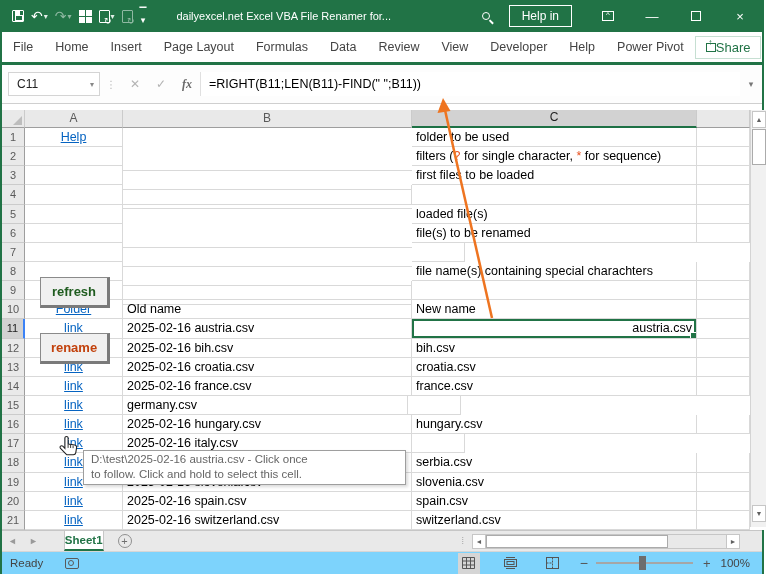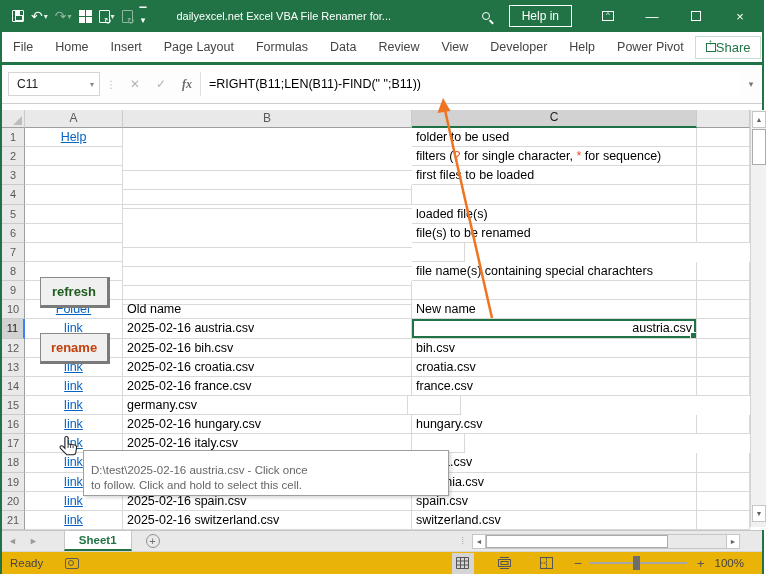--- a/index.html
+++ b/index.html
@@ -78,49 +78,49 @@
   
   .vscroll { position:absolute; right:0; top:0; width:16px; height:417px; background:#f1f1f1; border-left:1px solid #d4d4d4; }
   .vs-btn { width:14px; height:17px; margin:1px; background:#fff; border:1px solid #c6c6c6; color:#606060; font-size:7px; text-align:center; line-height:16px; }
   .vs-thumb { width:14px; height:36px; margin:1px; background:#fff; border:1px solid #ababab; }
   .vs-down { position:absolute; bottom:4px; left:0; }
 
   
   .xlbtn { position:absolute; width:70px; height:31px; background:#f0f0f0; border:1px solid #8a8a8a; border-right:3px solid #7a7a7a; border-bottom:3px solid #7a7a7a; font-weight:bold; font-size:13px; display:flex; align-items:center; justify-content:center; }
   .xlbtn.refresh { left:38px; top:167px; color:#1f5c1f; }
   .xlbtn.rename { left:38px; top:223px; color:#c2410c; }
-  .tooltip { position:absolute; left:81px; top:340px; width:366px; background:#fff; border:1px solid #9e9e9e; box-shadow:2px 2px 3px rgba(0,0,0,.15); padding:12px 7px 3px; font-size:11.5px; color:#666; line-height:14.5px; z-index:30; }
+  .tooltip { position:absolute; left:81px; top:340px; width:323px; background:#fff; border:1px solid #9e9e9e; box-shadow:2px 2px 3px rgba(0,0,0,.15); padding:1px 7px 3px; font-size:11.5px; color:#666; line-height:14.5px; z-index:30; }
   .cursor { position:absolute; left:56px; top:325px; z-index:40; }
   .arrowsvg { position:absolute; left:0; top:0; z-index:25; pointer-events:none; }
 
   
   .tabbar { height:21px; background:#e9e9e9; border-top:1px solid #c6c6c6; display:flex; align-items:stretch; font-size:11.5px; position:relative; }
   .navarr { color:#9a9a9a; font-size:9px; display:flex; align-items:center; padding:0 6px; }
-  .sheettab { background:#fff; border-right:1px solid #c6c6c6; border-left:1px solid #c6c6c6; border-bottom:2px solid #217346; color:#217346; font-weight:bold; padding:0 14px; display:flex; align-items:center; margin-left:20px; }
+  .sheettab { background:#fff; border-right:1px solid #c6c6c6; border-left:1px solid #c6c6c6; border-bottom:2px solid #217346; color:#217346; font-weight:bold; padding:0 0; display:flex; align-items:center; margin-left:20px; }
   .newsheet { width:14px; height:14px; border:1px solid #909090; border-radius:50%; color:#707070; font-size:11px; line-height:12px; text-align:center; align-self:center; margin-left:14px; }
   .tdots { color:#a0a0a0; font-size:9px; align-self:center; margin-left:auto; letter-spacing:0; padding-right:8px; }
   .hscroll { display:flex; align-items:center; gap:0; padding-right:22px; }
   .hs-btn { width:14px; height:15px; background:#fff; border:1px solid #c6c6c6; color:#606060; font-size:7px; text-align:center; line-height:14px; }
   .hs-track { width:240px; height:15px; border-top:1px solid #c6c6c6; border-bottom:1px solid #c6c6c6; background:#e9e9e9; position:relative; }
   .hs-thumb { position:absolute; left:0; top:0; width:182px; height:13px; background:#fff; border:1px solid #ababab; }
 
   
-  .statusbar { height:23px; background:#eab308; border-top:1px solid #d6d6d6; display:flex; align-items:center; font-size:11.5px; color:#444; }
+  .statusbar { height:23px; background:#7dd3fc; border-top:1px solid #d6d6d6; display:flex; align-items:center; font-size:11.5px; color:#444; }
   .ready { padding-left:8px; }
   .macroicon { width:14px; height:11px; border:1px solid #5a5a5a; border-radius:2px; margin-left:22px; position:relative; }
   .macroicon:after { content:""; position:absolute; left:2px; bottom:2px; width:4px; height:4px; border:1px solid #5a5a5a; border-radius:50%; }
   .sb-right { margin-left:auto; display:flex; align-items:center; }
   .viewbtn { width:22px; height:21px; display:flex; align-items:center; justify-content:center; }
   .viewbtn.sel { background:#d5d5d5; }
   .zoomout { color:#555; font-size:14px; padding:0 8px 0 16px; }
   .zoomtrack { width:97px; height:2px; background:#a6a6a6; position:relative; }
   .zoomtrack .tick { position:absolute; left:48px; top:-3px; width:1px; height:8px; background:#a6a6a6; }
   .zoomhandle { position:absolute; left:43px; top:-6px; width:7px; height:14px; background:#6d6d6d; }
   .zoomin { color:#555; font-size:13px; padding:0 10px 0 10px; }
-  .zoomlvl { padding-right:18px; color:#444; }
+  .zoomlvl { padding-right:12px; color:#444; }
 </style>
 </head>
 <body>
 
 <div class="window">
 
   <div class="titlebar">
     <div class="qat">
       <span class="qicon">
           <span class="saveicon"></span>

